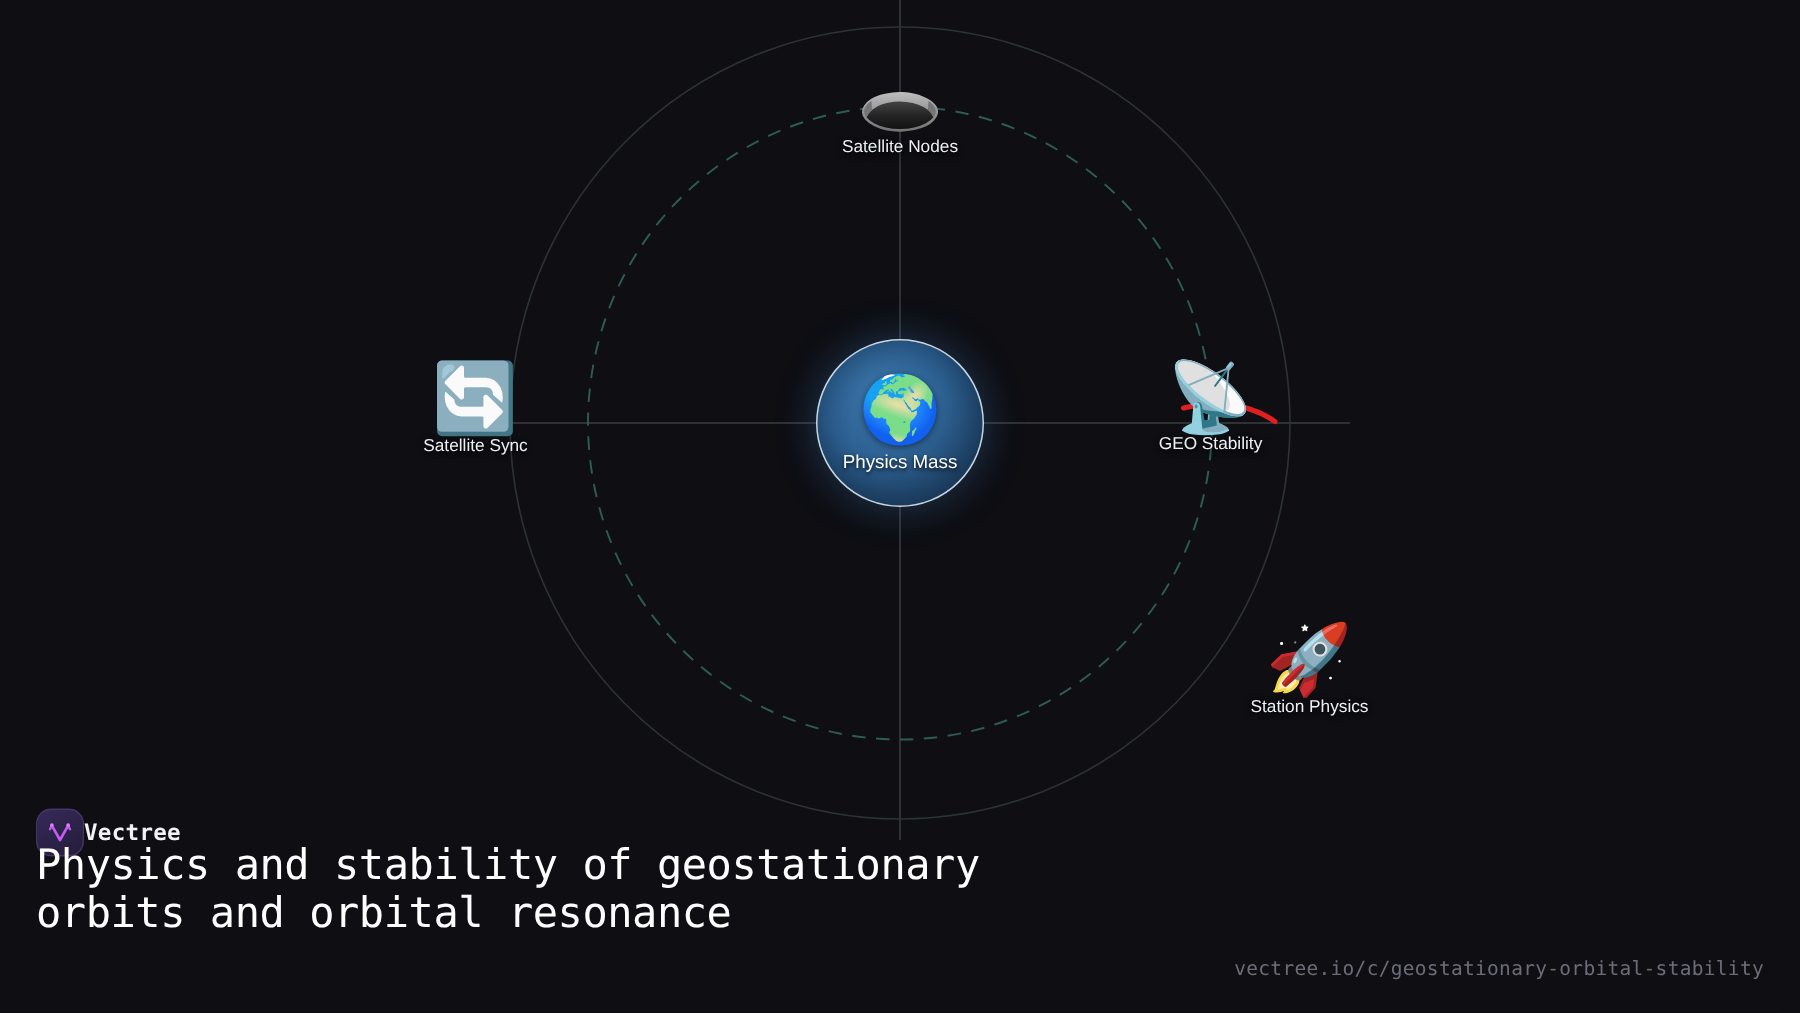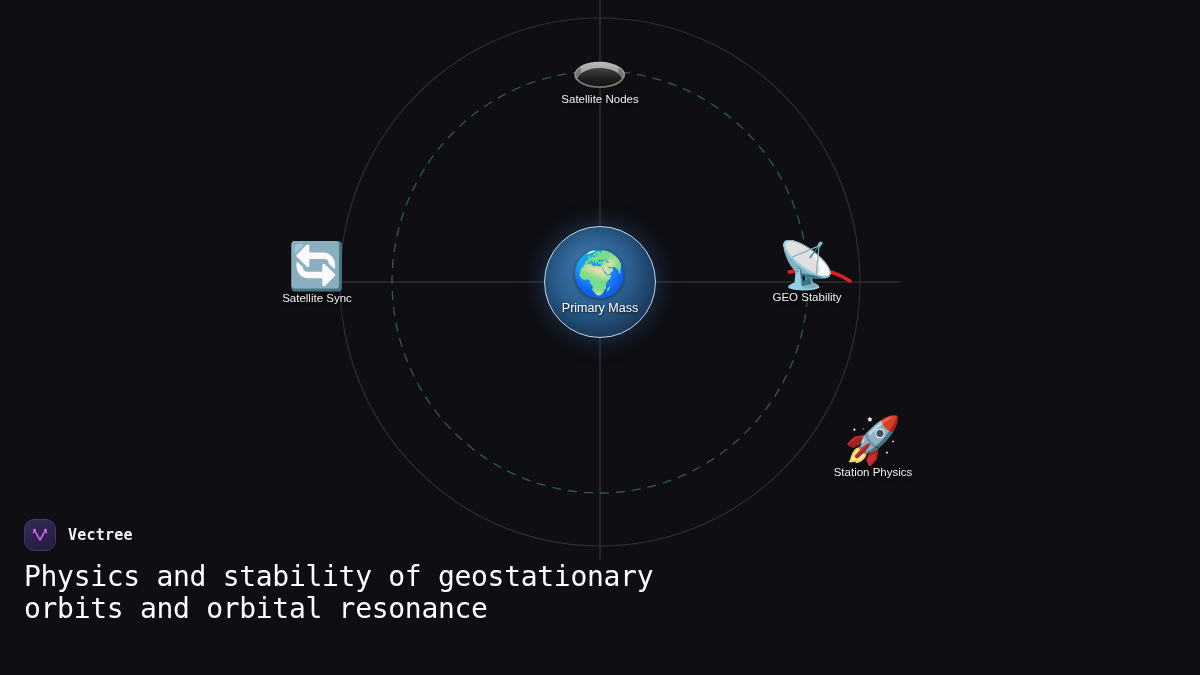--- a/index.html
+++ b/index.html
@@ -85,24 +85,24 @@
     left: 0;
     right: 0;
     bottom: 0;
     height: 160px;
     padding: 0 24px;
     box-sizing: border-box;
   }
   #brand {
     position: absolute;
     left: 24px;
-    top: 4px;
-    display: flex;
-    align-items: center;
-    gap: 12px;
+    top: 24px;
+    display: flex;
+    align-items: center;
+    gap: 0;
   }
   #brand-logo {
     width: 32px;
     height: 32px;
     border-radius: 10px;
     background: linear-gradient(150deg, #352a57 0%, #241c3c 100%);
     border: 1px solid #433566;
     display: flex;
     align-items: center;
     justify-content: center;
@@ -150,21 +150,21 @@
 
       <ellipse cx="600" cy="282" rx="260" ry="264" fill="none" stroke="#2c3238" stroke-width="1.1"></ellipse>
 
       <ellipse cx="600" cy="282" rx="208" ry="211" fill="none" stroke="#2d5b55" stroke-width="1.3" stroke-dasharray="9 7"></ellipse>
 
       <path d="M 789 272 Q 825 264 850 281" fill="none" stroke="#e02020" stroke-width="3.4" stroke-linecap="round"></path>
     </svg>
 
     <div class="primary-node" style="left:544px; top:226px;">
       <span class="node-emoji">🌍</span>
-      <span class="node-label">Primary Mass</span>
+      <span class="node-label">Physics Mass</span>
     </div>
 
     <div class="orbit-node" style="left:600px; top:74px;">
       <span class="node-emoji">🕳️</span>
       <span class="node-label">Satellite Nodes</span>
     </div>
 
     <div class="orbit-node" style="left:317px; top:273px;">
       <span class="node-emoji">🔄</span>
       <span class="node-label">Satellite Sync</span>
@@ -191,15 +191,16 @@
           <path d="M18.5 6.5 L20 9.4" fill="none" stroke="#c65bf0" stroke-width="1.8" stroke-linecap="round"></path>
           <circle cx="5.5" cy="6.0" r="1.5" fill="#d97ff5"></circle>
           <circle cx="18.5" cy="6.0" r="1.5" fill="#d97ff5"></circle>
         </svg>
       </div>
       <span id="brand-name">Vectree</span>
     </div>
 
     <div id="headline">Physics and stability of geostationary orbits and orbital resonance</div>
 
+    <div id="url">vectree.io/c/geostationary-orbital-stability</div>
   </div>
 
 </div>
 
 </body></html>

